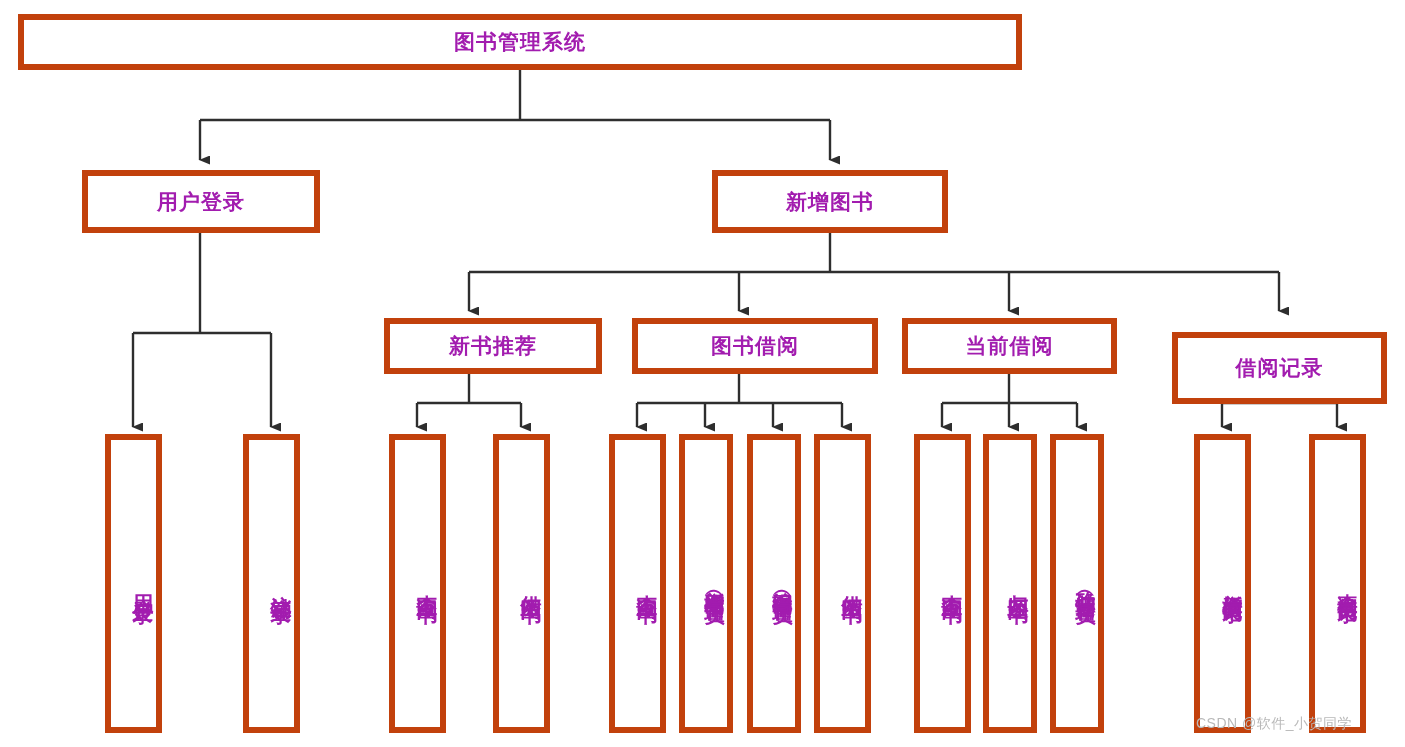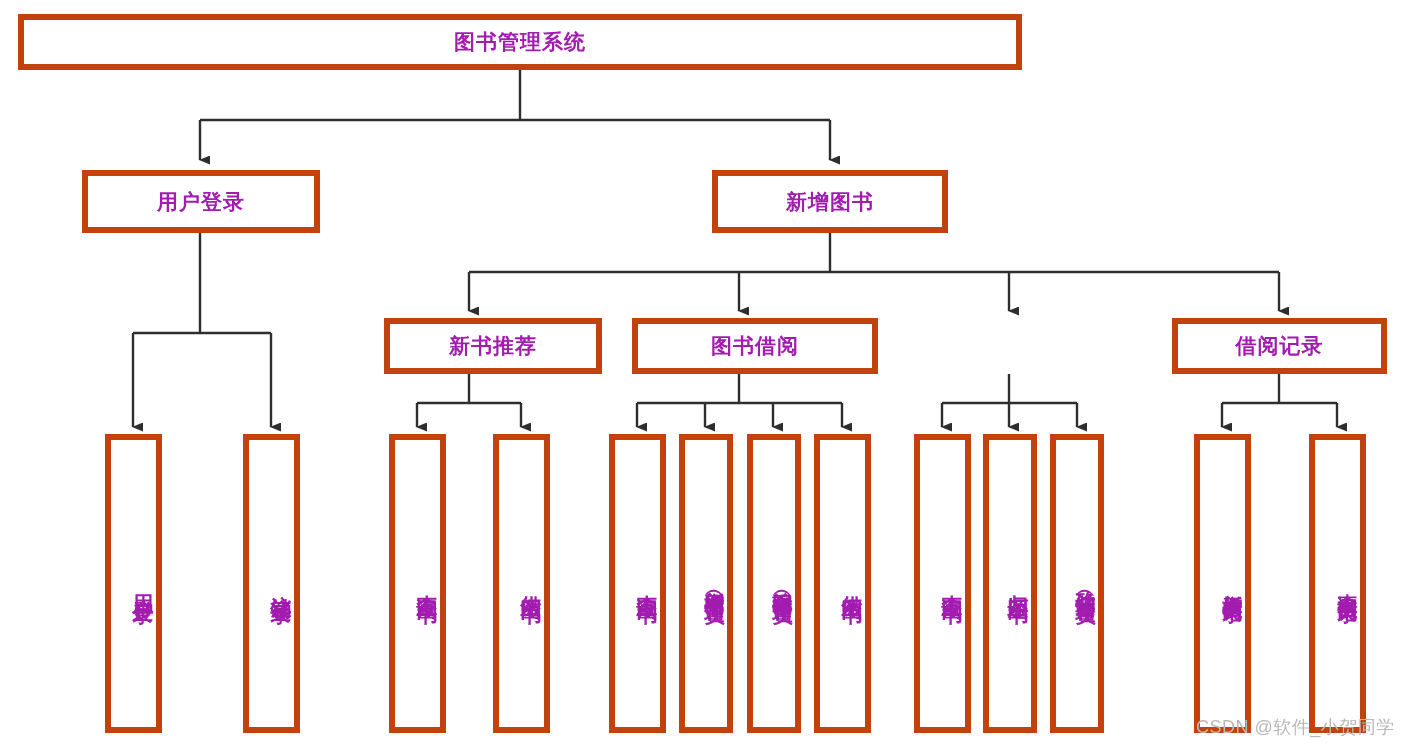--- a/index.html
+++ b/index.html
@@ -52,21 +52,21 @@
     align-items: flex-start;
     justify-content: center;
   }
   .node.vert.tall-text {
     font-size: 20px;
     letter-spacing: 2px;
   }
   .watermark {
     position: absolute;
     color: #b9b9b9;
-    font-size: 18px;
+    font-size: 14px;
     letter-spacing: 0.5px;
     white-space: nowrap;
     user-select: none;
   }
 </style>
 </head>
 <body>
 
 <div id="canvas">
 
@@ -135,22 +135,23 @@
   <div class="node horiz" style="left:18px; top:14px; width:1004px; height:56px;">图书管理系统</div>
 
   <div class="node horiz" style="left:82px; top:170px; width:238px; height:63px;">用户登录</div>
 
   <div class="node horiz" style="left:712px; top:170px; width:236px; height:63px;">新增图书</div>
 
   <div class="node horiz" style="left:360px; top:318px; width:218px; height:56px;margin-left:24px;">新书推荐</div>
 
   <div class="node horiz" style="left:632px; top:318px; width:246px; height:56px;">图书借阅</div>
 
+  <div class="node horiz" style="left:902px; top:318px; width:215px; height:56px;">当前借阅</div>
 
-  <div class="node horiz" style="left:1172px; top:318px; width:215px; height:56px;">借阅记录</div>
+  <div class="node horiz" style="left:1172px; top:332px; width:215px; height:72px;">借阅记录</div>
 
   <div class="node vert" style="left:105px; top:434px; width:57px; height:299px;">用户登录</div>
 
   <div class="node vert" style="left:243px; top:434px; width:57px; height:299px;">注销登录</div>
 
   <div class="node vert" style="left:389px; top:434px; width:57px; height:299px;">查询图书</div>
 
   <div class="node vert" style="left:493px; top:434px; width:57px; height:299px;">借阅图书</div>
 
   <div class="node vert" style="left:609px; top:434px; width:57px; height:299px;">查询图书</div>

